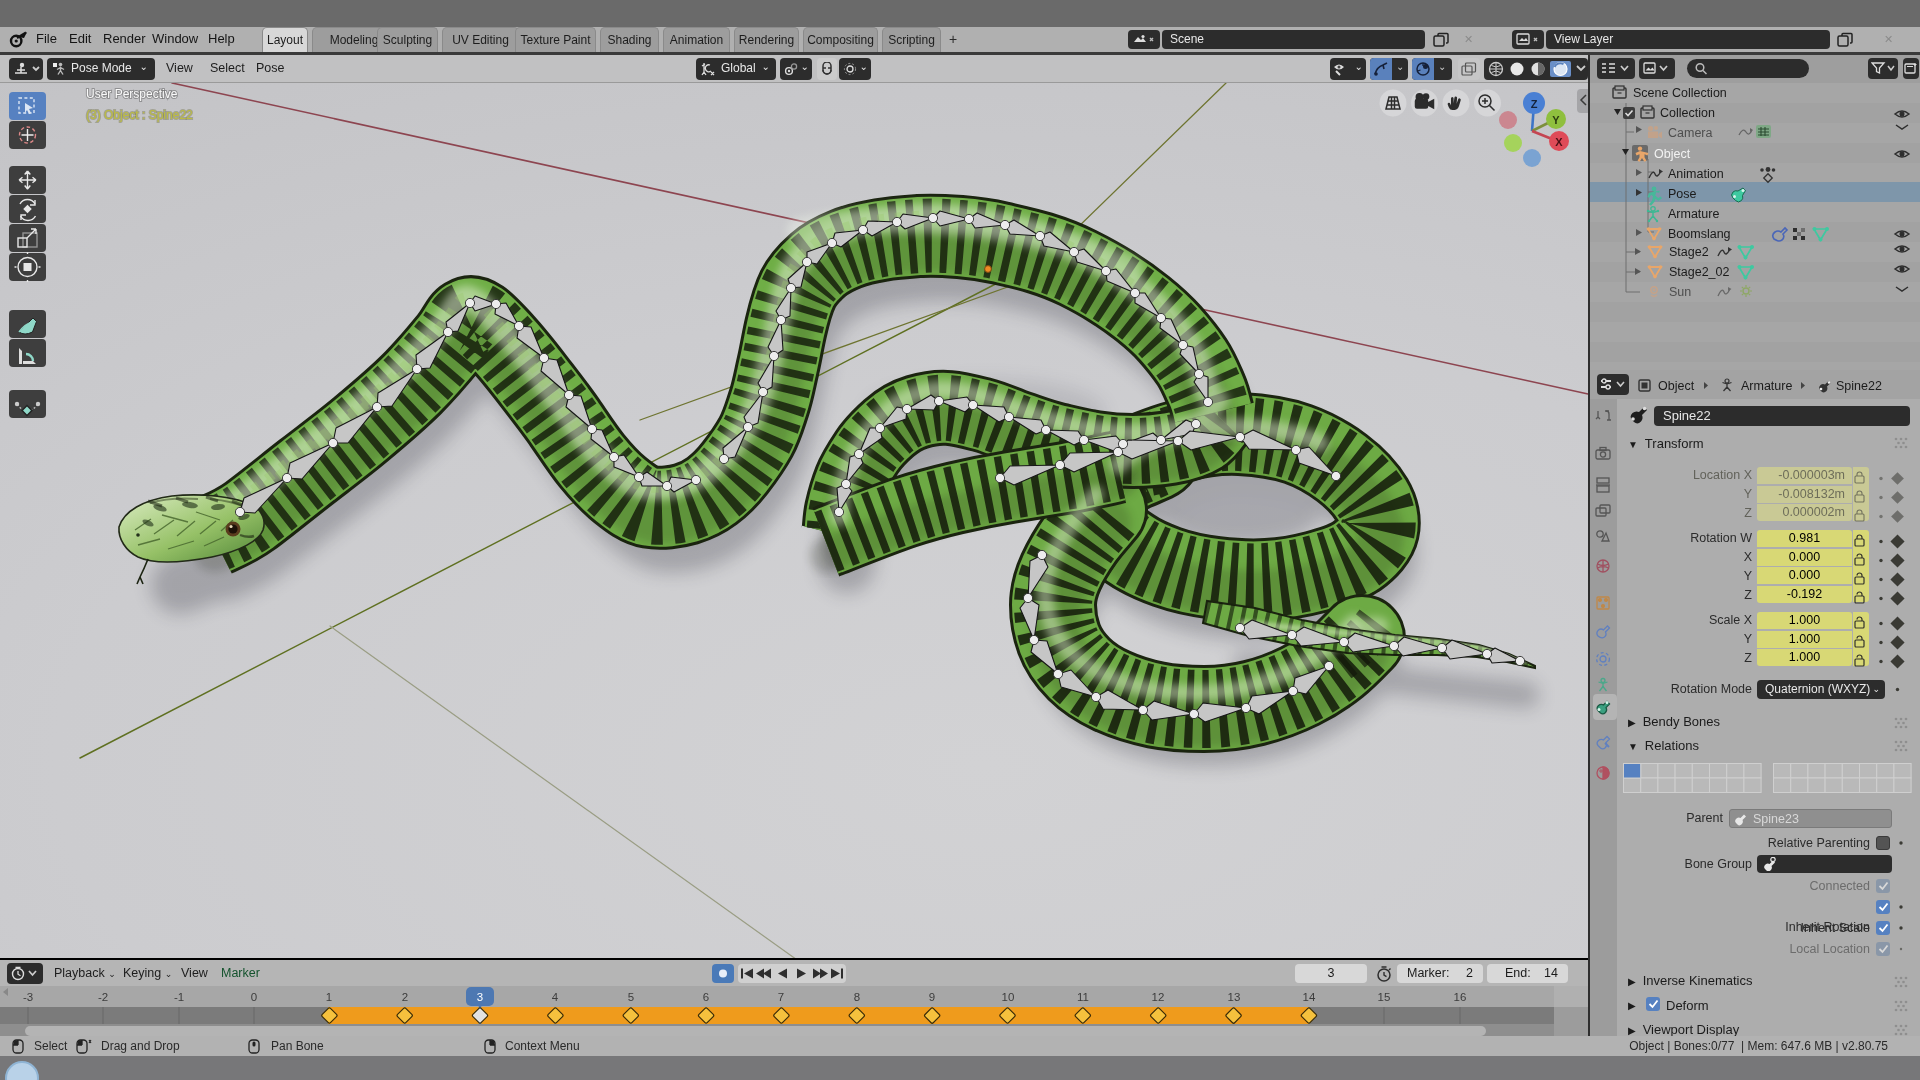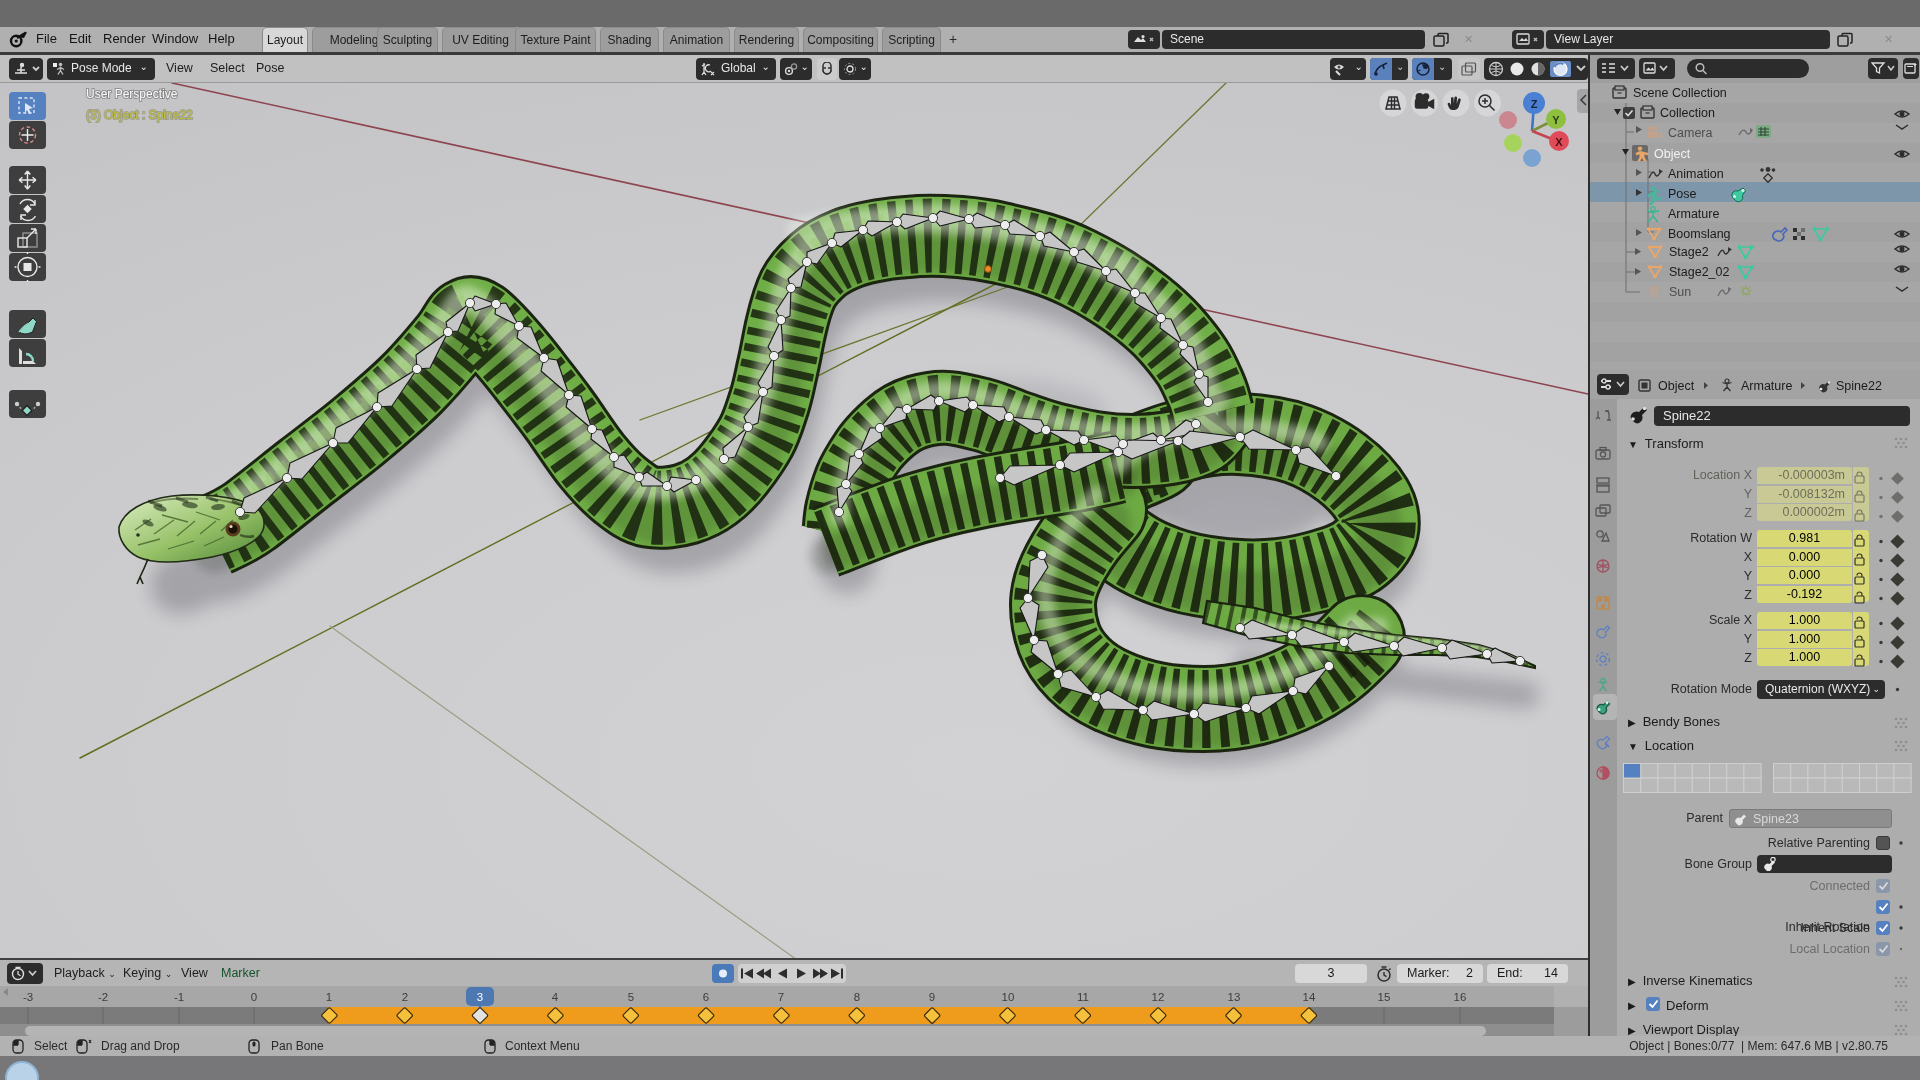--- a/index.html
+++ b/index.html
@@ -8,21 +8,21 @@
 #menubar .mi{position:absolute;top:4px}
 .tab{position:absolute;top:0;height:25px;line-height:25px;font-size:12px;color:#1d1d1d;background:#9d9d9d;border-radius:5px 5px 0 0;border:1px solid #8a8a8a;border-bottom:none;text-align:center;box-sizing:border-box}
 .tab.act{background:#d8d8d8}
 #hdrline{left:0;top:52px;width:1920px;height:3px;background:#3a3a3a}
 #vphdr{left:0;top:55px;width:1588px;height:28px;background:#c1c1c2;border-bottom:1px solid #9a9a9a}
 .dbtn{position:absolute;background:#2c2c2c;border-radius:4px;color:#e8e8e8;font-size:12px}
 .lbtn{position:absolute;background:#cbcbcb;border-radius:4px;color:#1d1d1d;font-size:12.5px;text-align:center}
 #viewport{left:0;top:83px;width:1588px;height:875px;background:radial-gradient(130% 115% at 62% 78%, #d2d2d4 0%, #cccccf 45%, #c4c4c7 80%, #bebec2 100%)}
 #outliner{left:1590px;top:55px;width:330px;height:315px;background:#a6a6a6}
 #props{left:1590px;top:370px;width:330px;height:666px;background:#adadad}
-#timeline{left:0;top:958px;width:1588px;height:78px;background:#b5b5b5;border-top:2px solid #404040}
+#timeline{left:0;top:958px;width:1588px;height:78px;background:#b5b5b5;border-top:2px solid #000000}
 #statusbar{left:0;top:1036px;width:1920px;height:20px;background:#b2b2b2;color:#2a2a2a;font-size:12px}
 #vborder{left:1588px;top:55px;width:2px;height:981px;background:#2e2e2e}
 .prow{position:absolute;font-size:12.5px;color:#1b1b1b}
 .plabel{position:absolute;text-align:right;color:#2b2b2b;font-size:12.5px}
 .pfield{position:absolute;height:17px;font-size:12.5px;line-height:17px}
 svg{display:block}
 </style></head><body>
 <div class="abs" id="top"></div>
 <div class="abs" id="menubar">
  <svg class="abs" style="left:8px;top:3px" width="20" height="19" viewBox="0 0 20 19">
@@ -858,21 +858,21 @@
    <circle cx="31" cy="158.5" r="1.7"></circle>
         <circle cx="31" cy="177.5" r="1.7"></circle>
         <circle cx="31" cy="196.5" r="1.7"></circle>
    <rect x="42.5" y="153.5" width="10" height="10" transform="rotate(45 47.5 158.5)"></rect>
    <rect x="42.5" y="172.5" width="10" height="10" transform="rotate(45 47.5 177.5)"></rect>
    <rect x="42.5" y="191.5" width="10" height="10" transform="rotate(45 47.5 196.5)"></rect>
    <circle cx="47.5" cy="224.5" r="1.7"></circle>
   </g>
  </svg>
  <div class="prow" style="left:38px;top:344px"><span style="font-size:10px">▶</span>&nbsp; <span style="font-size:13px">Bendy Bones</span></div>
- <div class="prow" style="left:38px;top:368px"><span style="font-size:10px">▼</span>&nbsp; <span style="font-size:13px">Location</span></div>
+ <div class="prow" style="left:38px;top:368px"><span style="font-size:10px">▼</span>&nbsp; <span style="font-size:13px">Relations</span></div>
  <svg class="abs" style="left:33px;top:393px" width="290" height="32" viewBox="0 0 290 32">
   <g fill="#b9b9b9" stroke="#cfcfcf" stroke-width="1">
    <g>
     <rect x="17.7" y="0.5" width="17.2" height="14.5"></rect>
     <rect x="34.9" y="0.5" width="17.2" height="14.5"></rect>
     <rect x="52.1" y="0.5" width="17.2" height="14.5"></rect>
     <rect x="69.3" y="0.5" width="17.2" height="14.5"></rect>
     <rect x="86.5" y="0.5" width="17.2" height="14.5"></rect>
     <rect x="103.7" y="0.5" width="17.2" height="14.5"></rect>
     <rect x="120.9" y="0.5" width="17.2" height="14.5"></rect>
@@ -1064,21 +1064,21 @@
    <path d="M75 0.5 v10 L83 5.5z M82 0.5 v10 L90 5.5z"></path>
    <path d="M93 0.5 v10 L102 5.5z M103 0.5 h2 v10 h-2z"></path>
   </g>
  </svg>
  <div class="abs" style="left:1295px;top:4px;width:72px;height:19px;background:#d8d8d8;border-radius:4px;font-size:12.5px;color:#1b1b1b;text-align:center;line-height:19px">3</div>
  <svg class="abs" style="left:1374px;top:6px" width="20" height="16" viewBox="0 0 20 16">
       <circle cx="10" cy="9" r="6" fill="none" stroke="#2e2e2e" stroke-width="1.5"></circle>
       <path d="M10 6 v3.2 l2.5 1.5 M7.5 1 l5 0 M15 4 l1.5-1.5" stroke="#2e2e2e" stroke-width="1.4" fill="none"></path>
     </svg>
  <div class="abs" style="left:1397px;top:4px;width:86px;height:19px;background:#d8d8d8;border-radius:4px;font-size:12.5px;color:#1b1b1b;line-height:19px"><span style="margin-left:10px">Marker:</span><span style="position:absolute;right:10px">2</span></div>
- <div class="abs" style="left:1487px;top:4px;width:81px;height:19px;background:#d8d8d8;border-radius:4px;font-size:12.5px;color:#1b1b1b;line-height:19px"><span style="margin-left:10px">End:</span><span style="position:absolute;right:10px">14</span></div>
+ <div class="abs" style="left:1487px;top:4px;width:81px;height:19px;background:#d8d8d8;border-radius:4px;font-size:12.5px;color:#1b1b1b;line-height:19px"><span style="margin-left:18px">End:</span><span style="position:absolute;right:10px">14</span></div>
  <svg class="abs" style="left:0;top:26px" width="1588" height="52" viewBox="0 0 1588 52">
   <rect x="0" y="0" width="1588" height="21" fill="#a7a7a7"></rect>
   <rect x="1554" y="0" width="34" height="21" fill="#b0b0b0"></rect>
   <rect x="0" y="21" width="1588" height="17" fill="#7b7b7b"></rect>
   <rect x="1554" y="21" width="34" height="17" fill="#9c9c9c"></rect>
   <rect x="328" y="21" width="981" height="17" fill="#ef9b1c"></rect>
   <g stroke="#00000026" stroke-width="1">
    <line x1="28" y1="21" x2="28" y2="38"></line>
    <line x1="103" y1="21" x2="103" y2="38"></line>
    <line x1="179" y1="21" x2="179" y2="38"></line>

